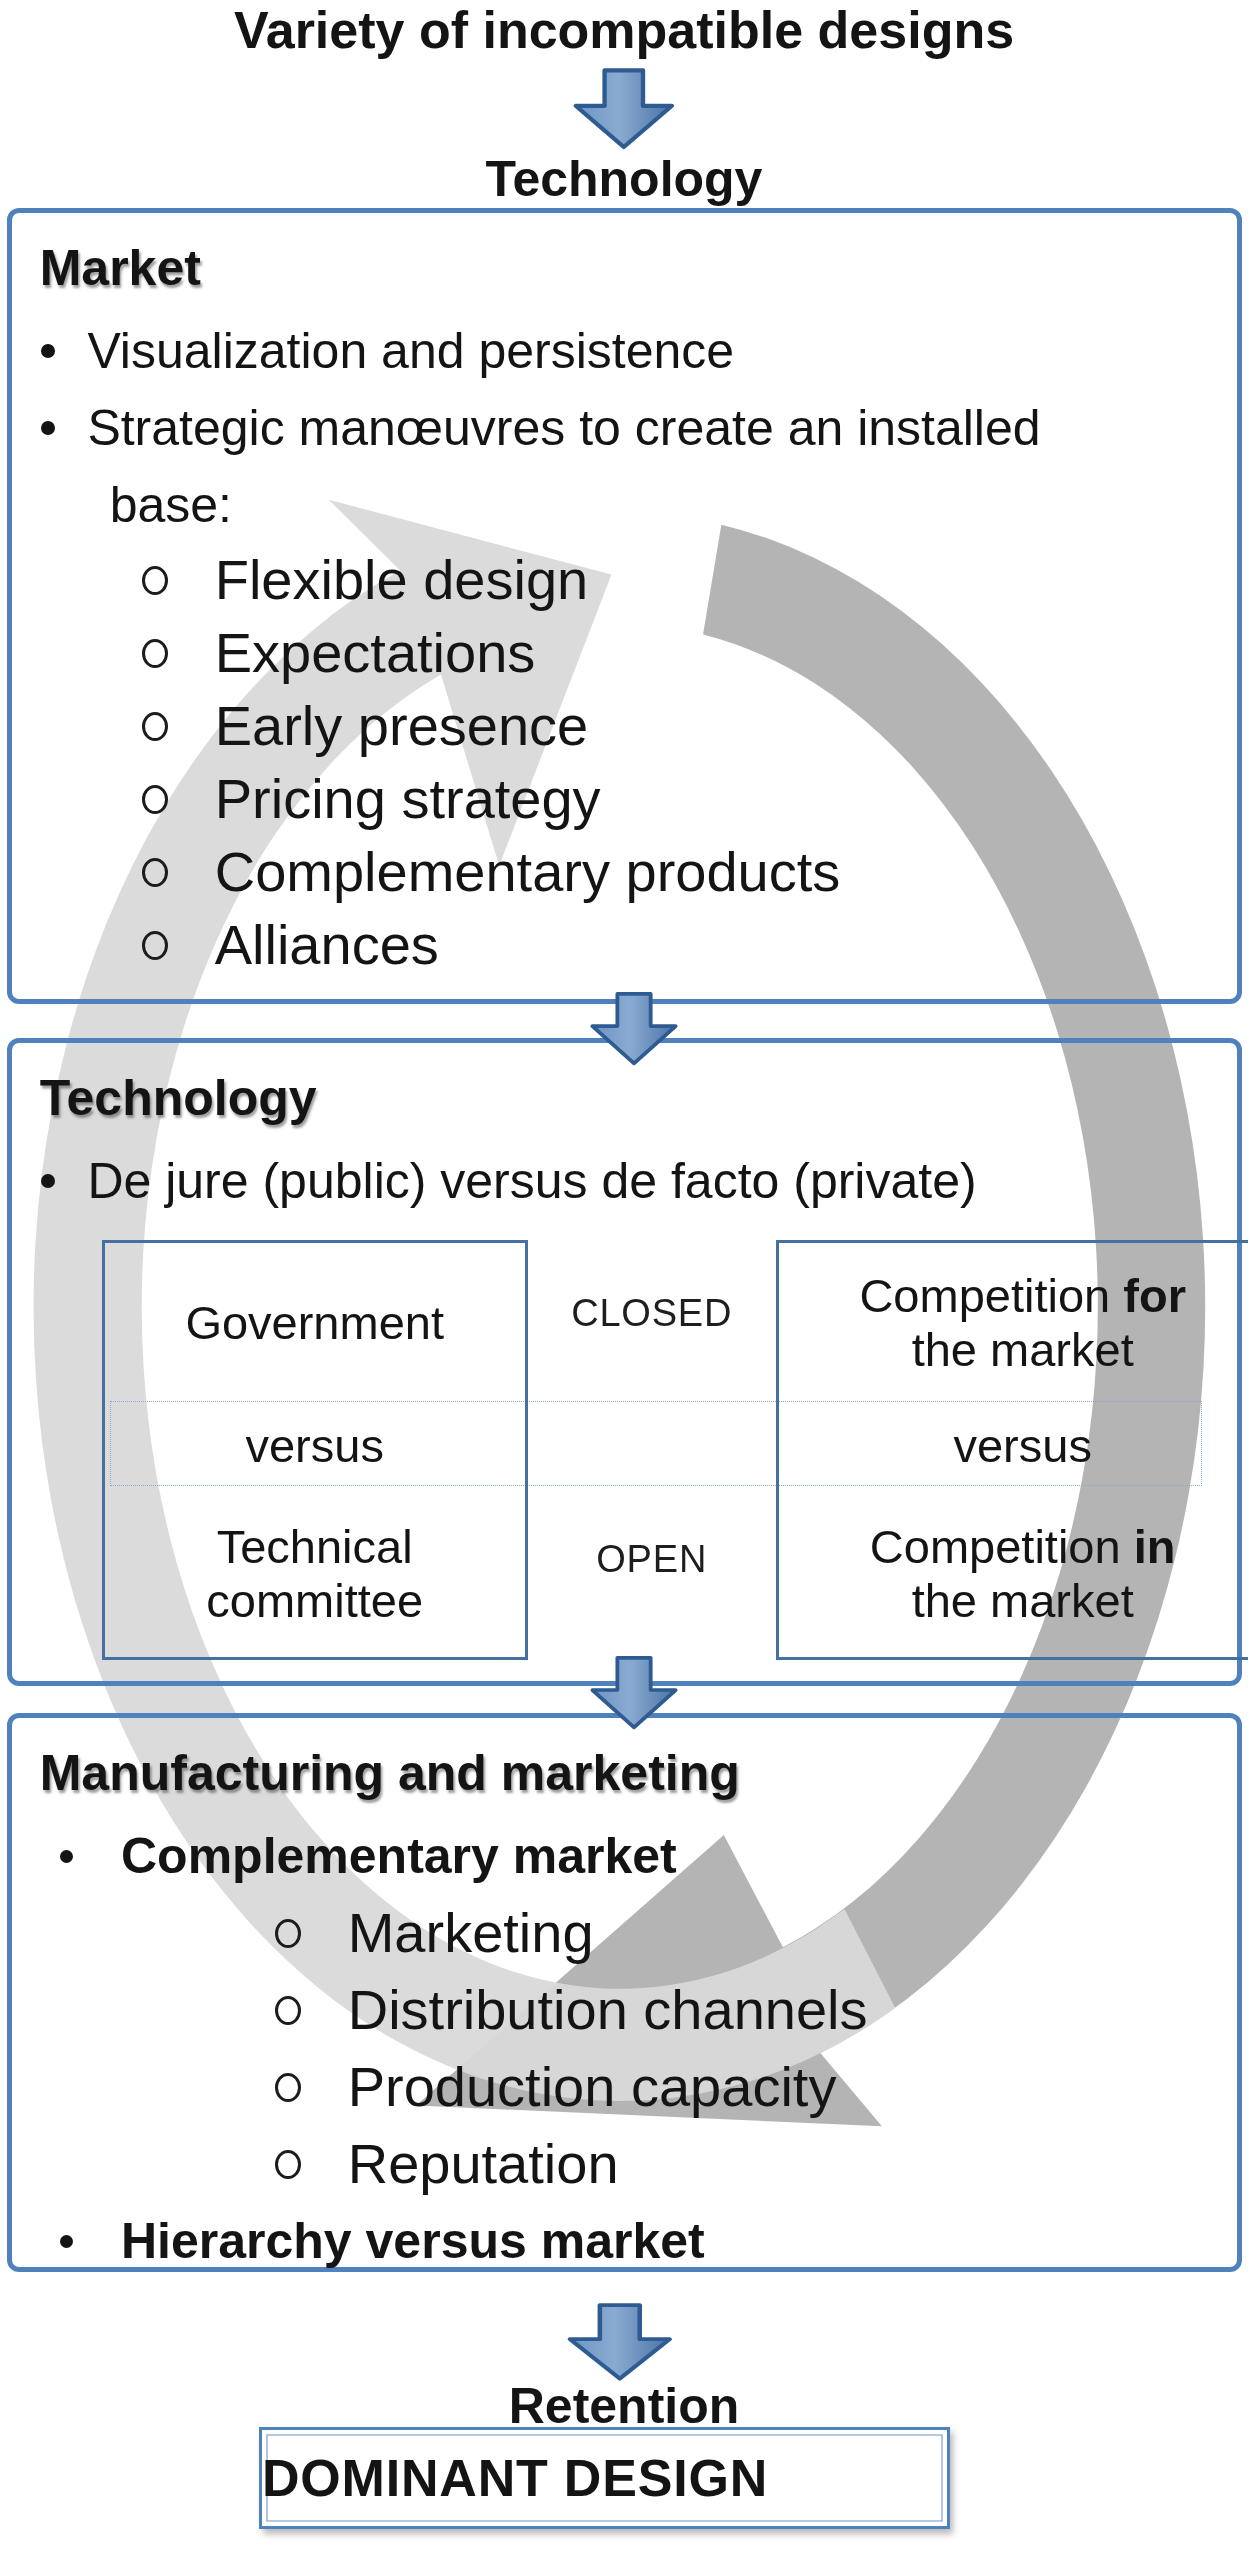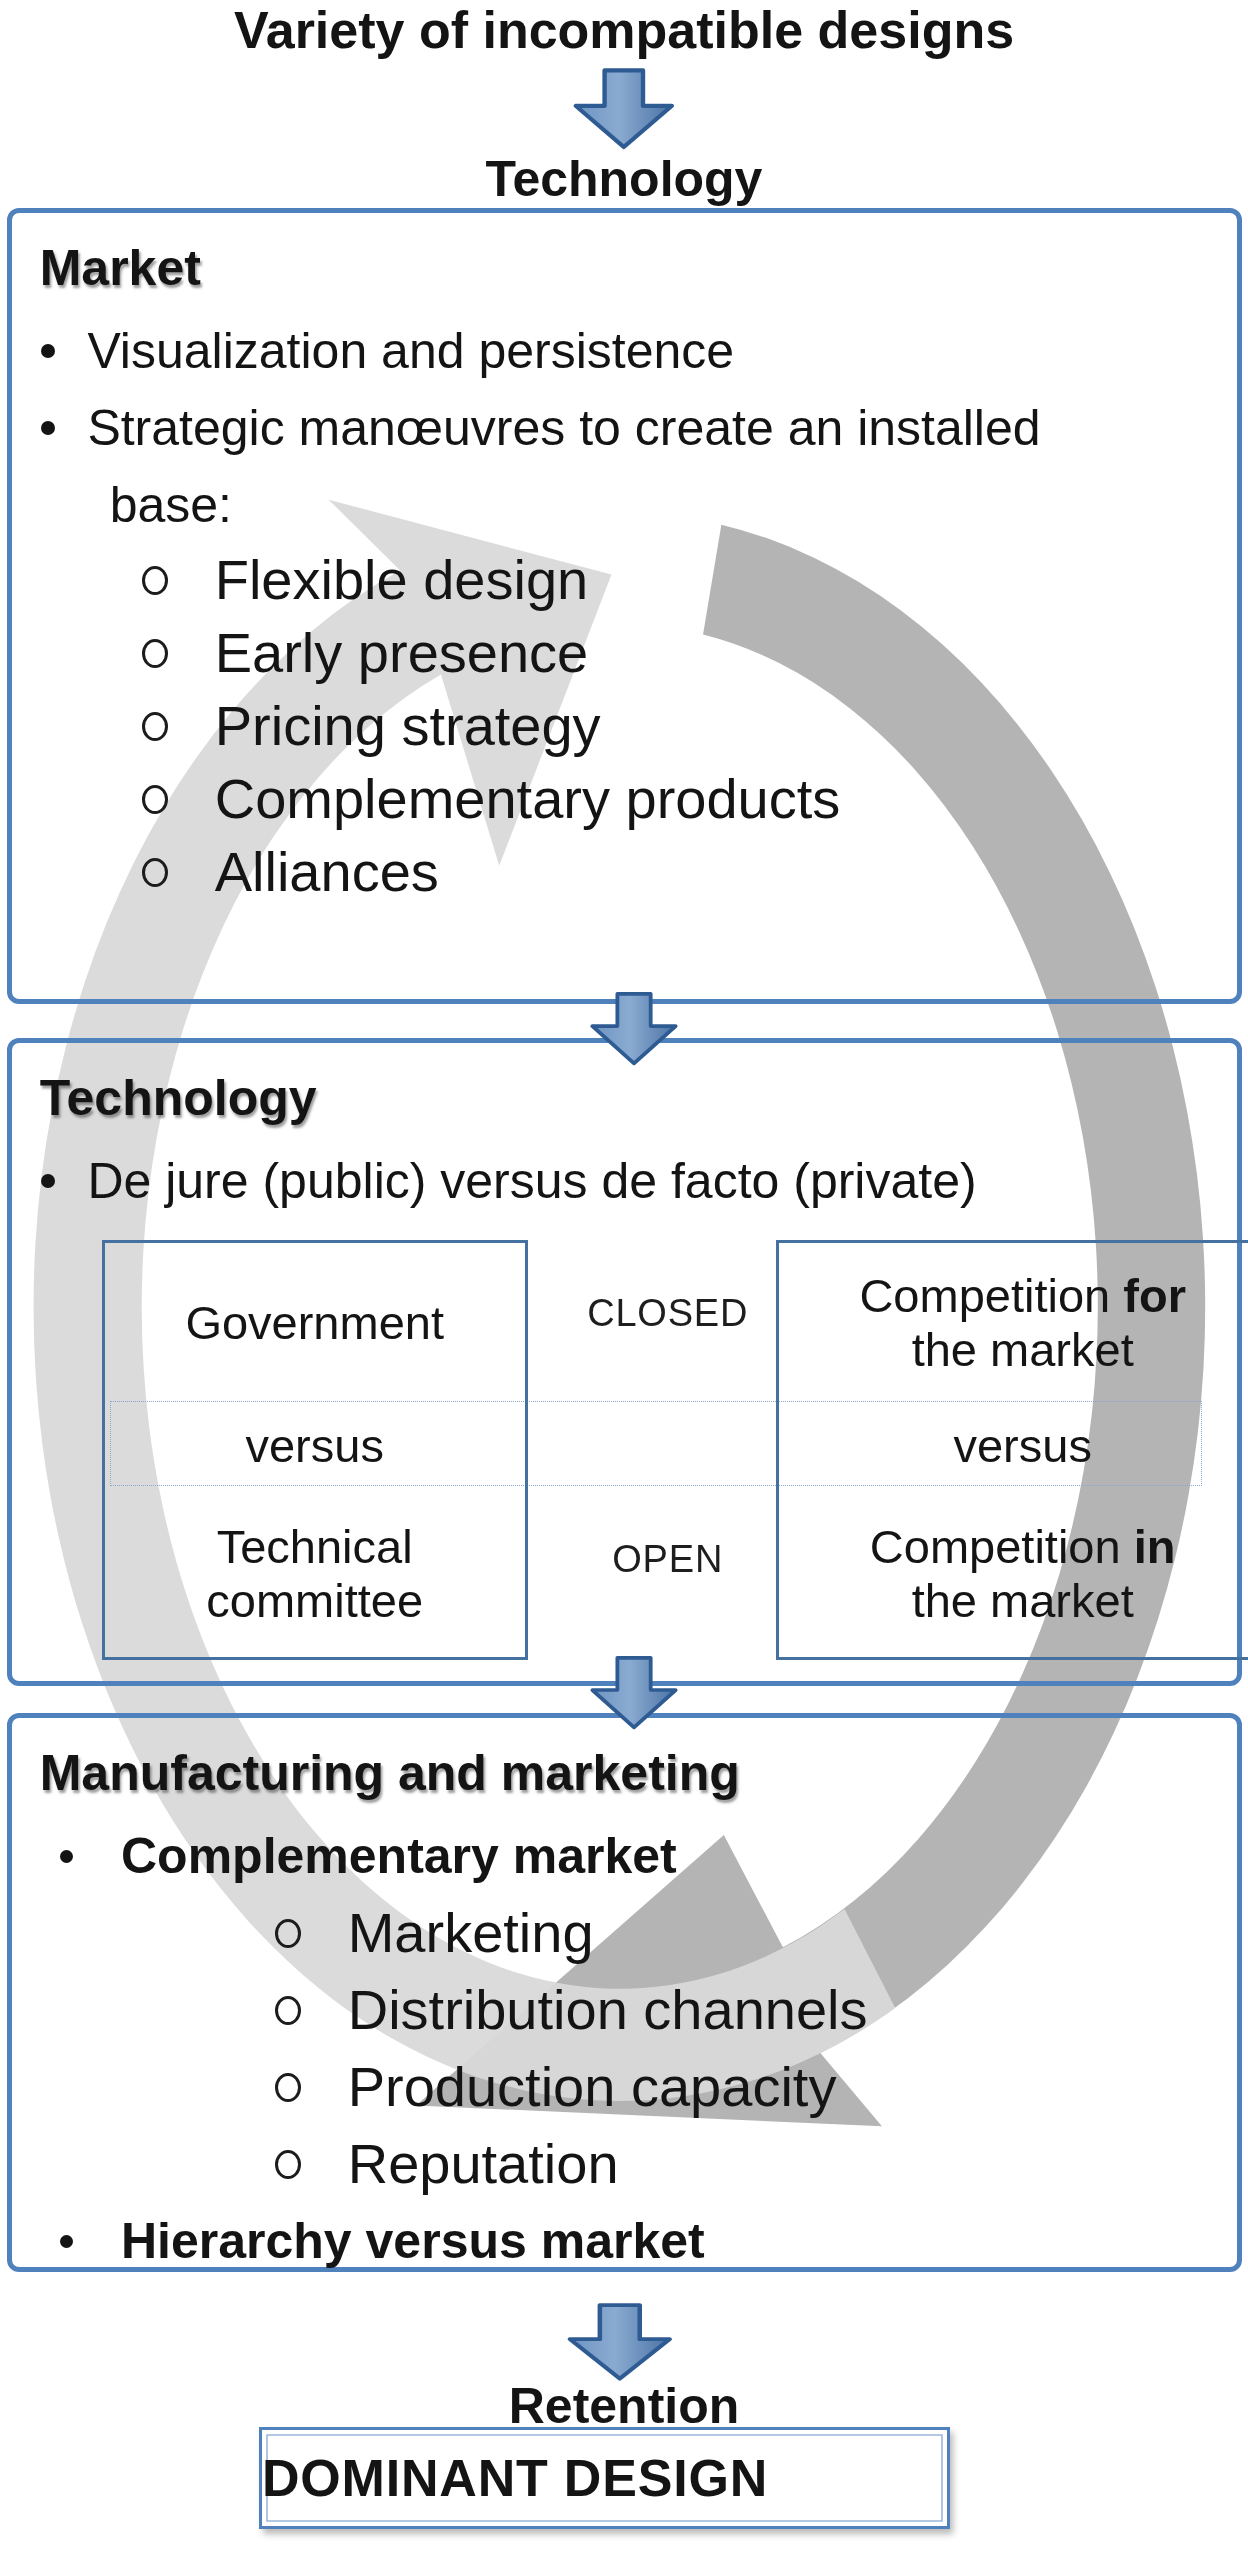--- a/index.html
+++ b/index.html
@@ -61,21 +61,21 @@
         font-size:47px;line-height:1.15;}
   .trow-1{height:161px;}
   .trow-2{height:85px;}
   .trow-3{height:171px;flex-direction:column;justify-content:center;}
   .versus-band{
     position:absolute;left:70px;top:161px;width:1092px;height:85px;
     border:1.7px dotted #8aa7cc;box-sizing:border-box;z-index:1;
   }
   .mid-label{
     position:absolute;left:488px;width:248px;text-align:center;
-    font-size:38px;letter-spacing:0.8px;color:#1e1e1e;z-index:2;padding-left:16px;
+    font-size:38px;letter-spacing:0.8px;color:#1e1e1e;z-index:2;
   }
   #closed-label{top:52px;}
   #open-label{top:298px;}
 
   
   #dominant-box{
     position:absolute;left:259px;top:2427px;width:691px;height:102px;z-index:3;
     border:3.3px solid #4f81bd;box-sizing:border-box;
     box-shadow:inset 0 0 0 4.2px #ffffff,inset 0 0 0 5.8px #9bb7da,4.2px 5px 6.7px rgba(0,0,0,0.28);
     display:flex;align-items:center;
@@ -116,20 +116,24 @@
     <span class="dot"></span>
     <span>Strategic manœuvres to create an installed</span>
   </div>
   <div class="line cont-row">
     <span>base:</span>
   </div>
 
   <div class="line sub-row">
     <span class="circle"></span>
     <span>Flexible design</span>
+  </div>
+  <div class="line sub-row">
+    <span class="circle"></span>
+    <span>Expectations</span>
   </div>
   <div class="line sub-row">
     <span class="circle"></span>
     <span>Early presence</span>
   </div>
   <div class="line sub-row">
     <span class="circle"></span>
     <span>Pricing strategy</span>
   </div>
   <div class="line sub-row">

